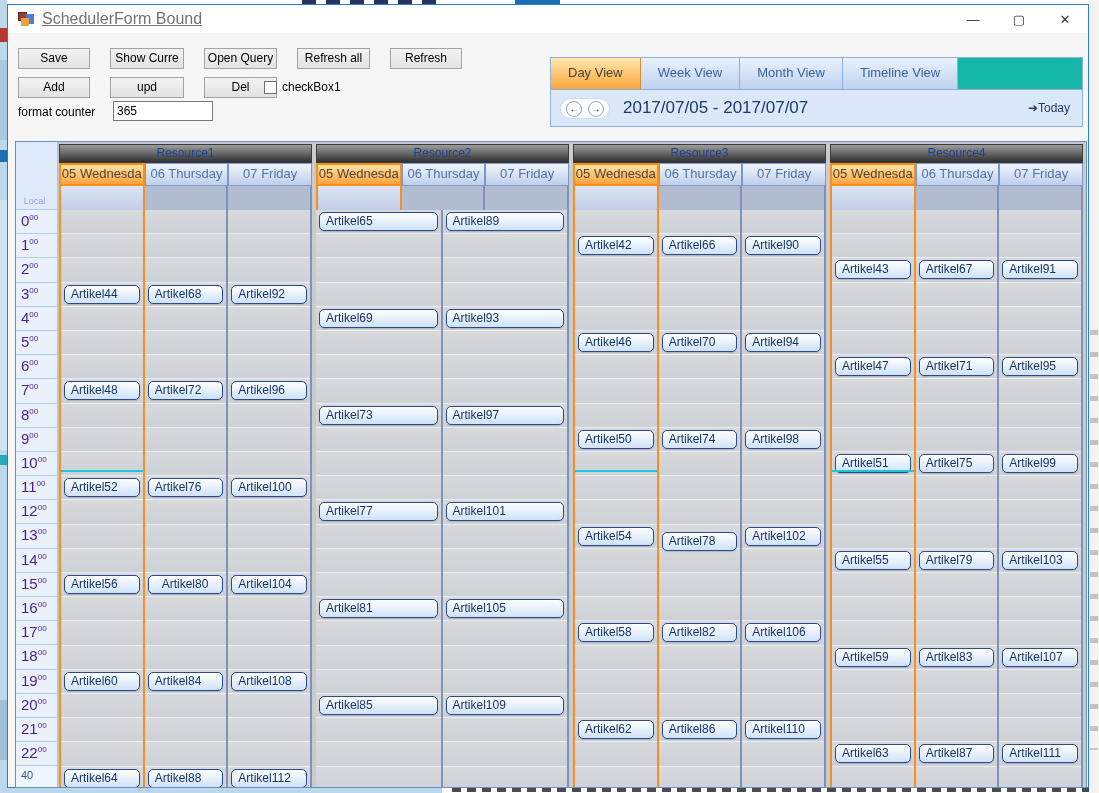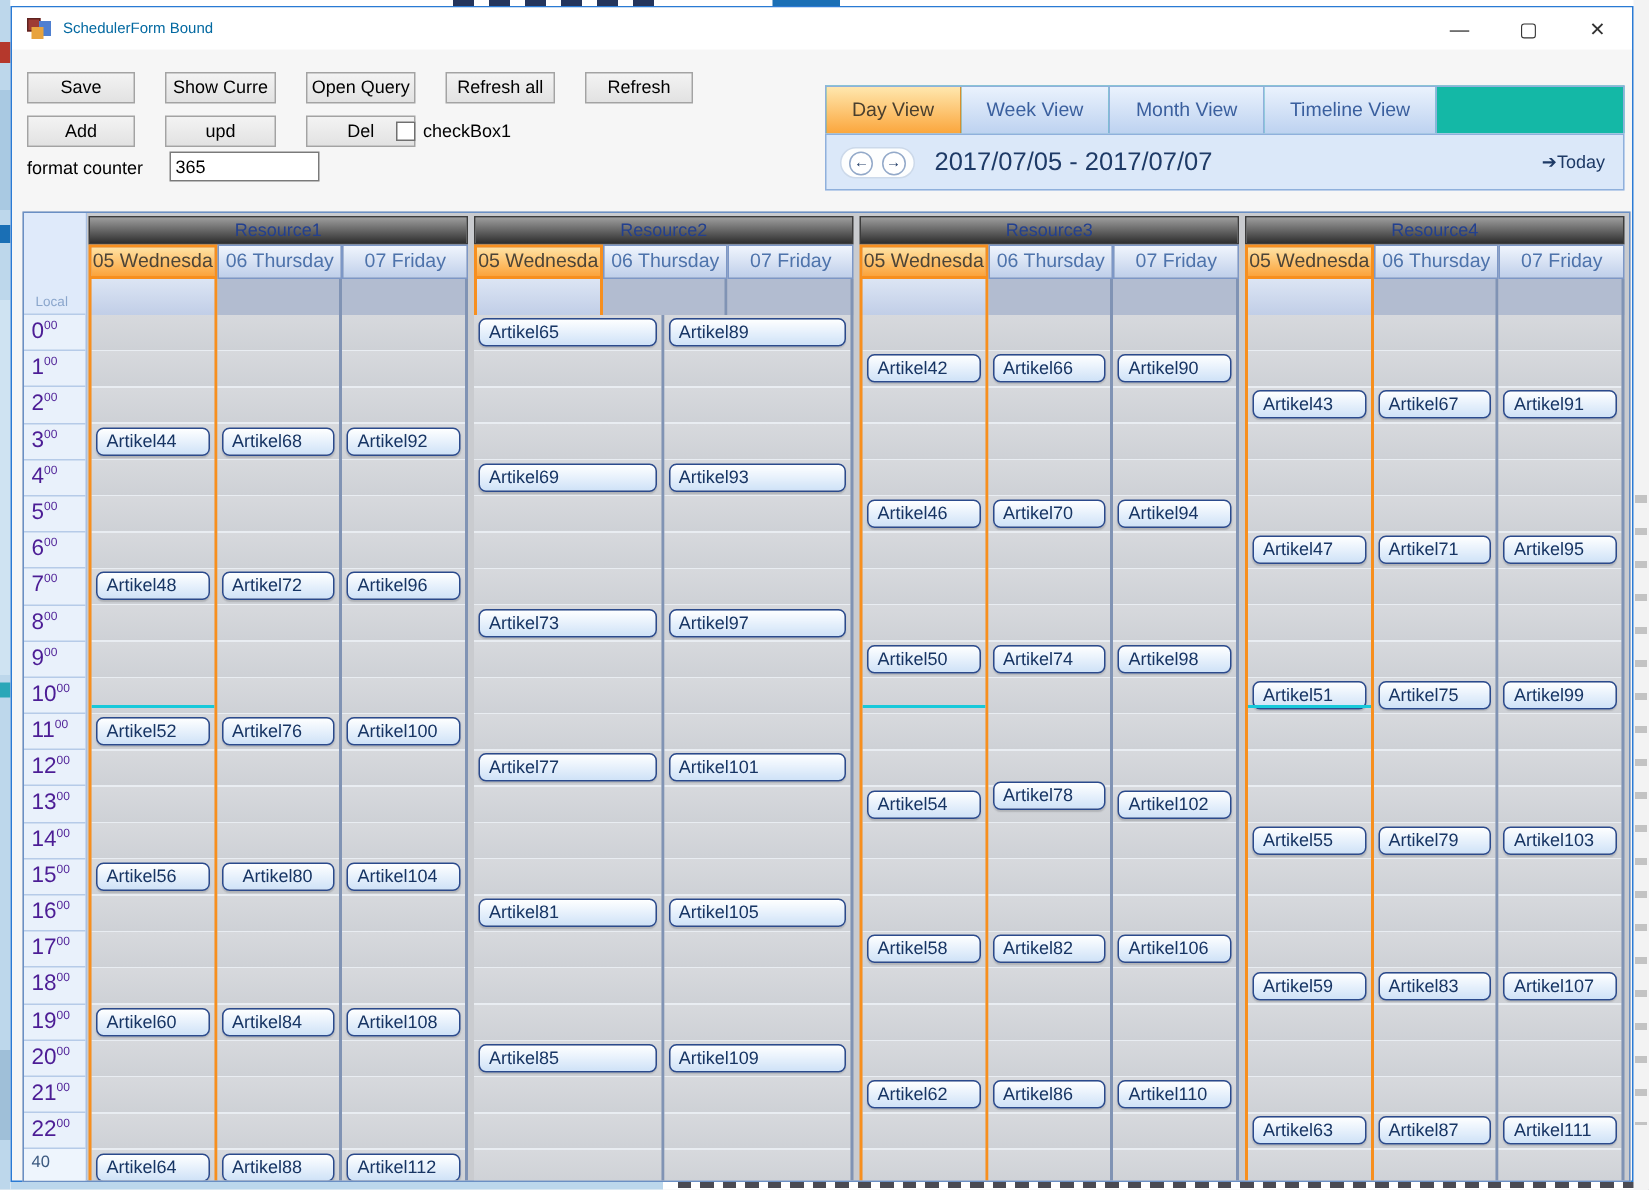--- a/index.html
+++ b/index.html
@@ -23,21 +23,21 @@
                    background:repeating-linear-gradient(90deg,#4a4a52 0 9px,#ffffff 9px 15px); }
 
   
   .window { position:absolute; left:7px; top:4px; width:1082px; height:784px;
             background:#f6f6f6; border:1px solid #2a7ad4; }
   .titlebar { position:relative; height:28px; background:#ffffff; display:flex; align-items:center; }
   .form-icon { position:relative; width:16px; height:16px; margin-left:10px; }
   .form-icon .i1 { position:absolute; left:0; top:1px;  width:9px;  height:9px;  background:#9e3a34; border:1px solid #5e2320; }
   .form-icon .i2 { position:absolute; left:3px; top:7px; width:8px;  height:8px;  background:#e8a33d; }
   .form-icon .i3 { position:absolute; left:8px; top:3px; width:8px;  height:10px; background:#4f7fd0; }
-  .title-text { margin-left:8px; font-size:10px; color:#0369a1; }
+  .title-text { margin-left:8px; font-size:16px; color:#737373;text-decoration:underline; }
   .win-controls { position:absolute; right:0; top:0; height:28px; display:flex; }
   .win-btn { width:46px; height:28px; display:flex; align-items:center; justify-content:center;
              font-size:13px; color:#333; cursor:default; }
 
   
   .tb-row { position:absolute; left:10px; display:flex; gap:20px;justify-content:space-between; }
   #tb-row1 { top:43px; } #tb-row2 { top:72px; }
   .btn { height:21px; background:linear-gradient(#f3f3f3,#e2e2e2); border:1px solid #a3a3a3;
          font-size:12px; color:#000; text-align:center; line-height:19px; }
   .chk-wrap { position:absolute; left:256px; top:75px; display:flex; align-items:center; gap:5px; }
@@ -302,21 +302,21 @@
                 <div class="appt" style="top: 219.8px;">Artikel50</div>
                 <div class="appt" style="top: 316.6px;">Artikel54</div>
                 <div class="appt" style="top: 413.4px;">Artikel58</div>
                 <div class="appt" style="top: 510.2px;">Artikel62</div>
                 <div class="time-line" style="top: 259.908px; background: rgb(23, 201, 218);"></div>
               </div>
               <div class="day-col">
                 <div class="appt" style="top: 26.2px;">Artikel66</div>
                 <div class="appt" style="top: 123px;">Artikel70</div>
                 <div class="appt" style="top: 219.8px;">Artikel74</div>
-                <div class="appt" style="top: 311px;">Artikel78</div>
+                <div class="appt" style="top: 322px;">Artikel78</div>
                 <div class="appt" style="top: 413.4px;">Artikel82</div>
                 <div class="appt" style="top: 510.2px;">Artikel86</div>
               </div>
               <div class="day-col">
                 <div class="appt" style="top: 26.2px;">Artikel90</div>
                 <div class="appt" style="top: 123px;">Artikel94</div>
                 <div class="appt" style="top: 219.8px;">Artikel98</div>
                 <div class="appt" style="top: 316.6px;">Artikel102</div>
                 <div class="appt" style="top: 413.4px;">Artikel106</div>
                 <div class="appt" style="top: 510.2px;">Artikel110</div>

